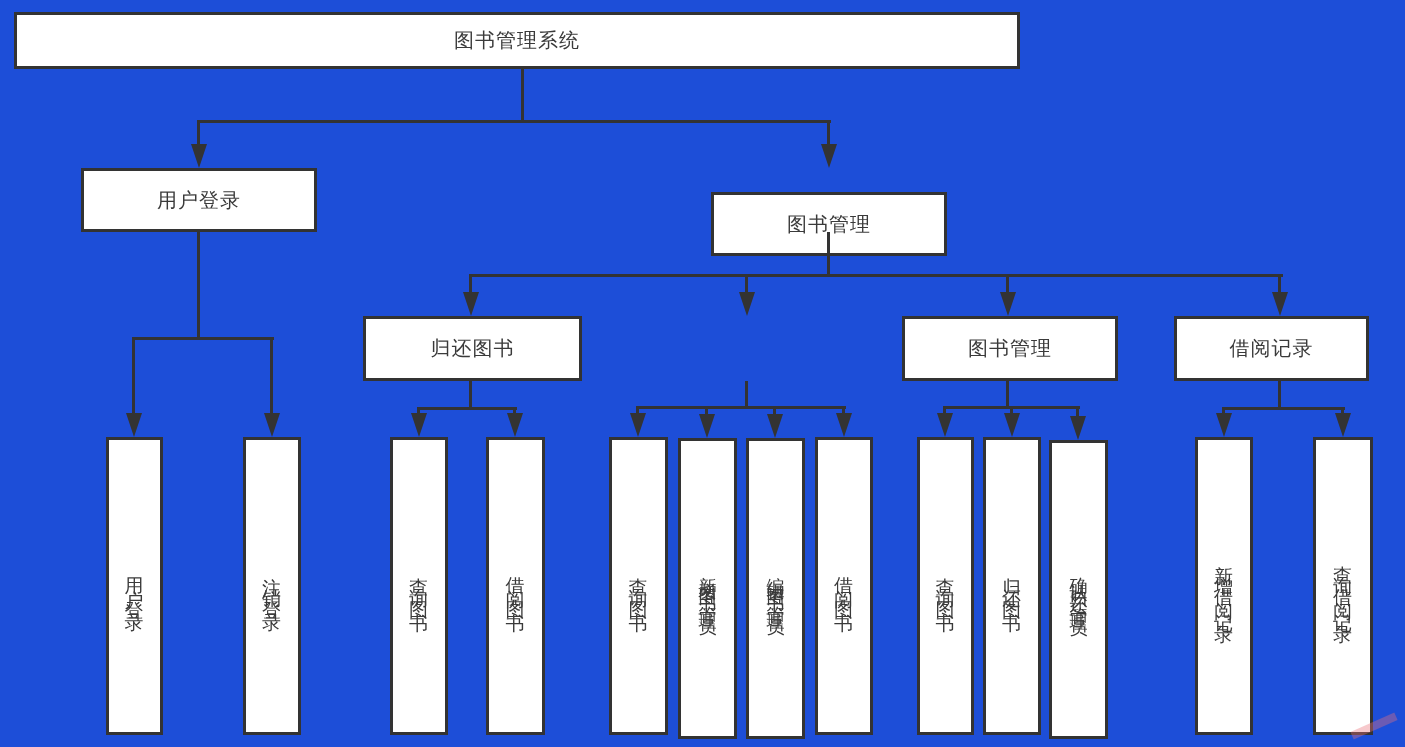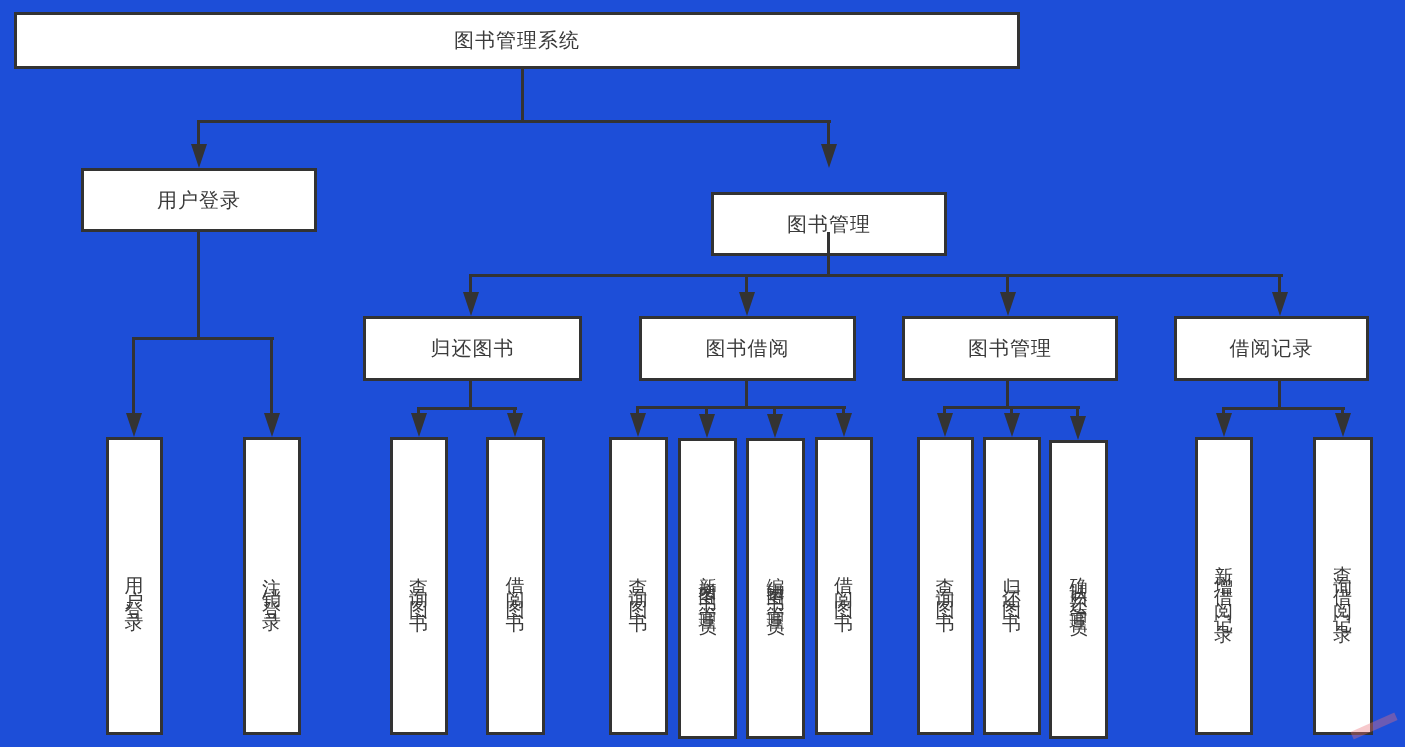--- a/index.html
+++ b/index.html
@@ -77,23 +77,20 @@
   </div>
 
   <div class="box hbox" style="left:711px;top:160px;width:236px;height:64px;margin-top:32px;">
     <span>图书管理</span>
   </div>
 
   <div class="box hbox" style="left:363px;top:316px;width:219px;height:65px;">
     <span>归还图书</span>
   </div>
 
-  <div class="box hbox" style="left:639px;top:316px;width:217px;height:65px;">
-    <span>图书借阅</span>
-  </div>
 
   <div class="box hbox" style="left:902px;top:316px;width:216px;height:65px;">
     <span>图书管理</span>
   </div>
 
   <div class="box hbox" style="left:1174px;top:316px;width:195px;height:65px;">
     <span>借阅记录</span>
   </div>
 
   <div class="box vbox" style="left:106px;top:437px;width:57px;height:298px;">

